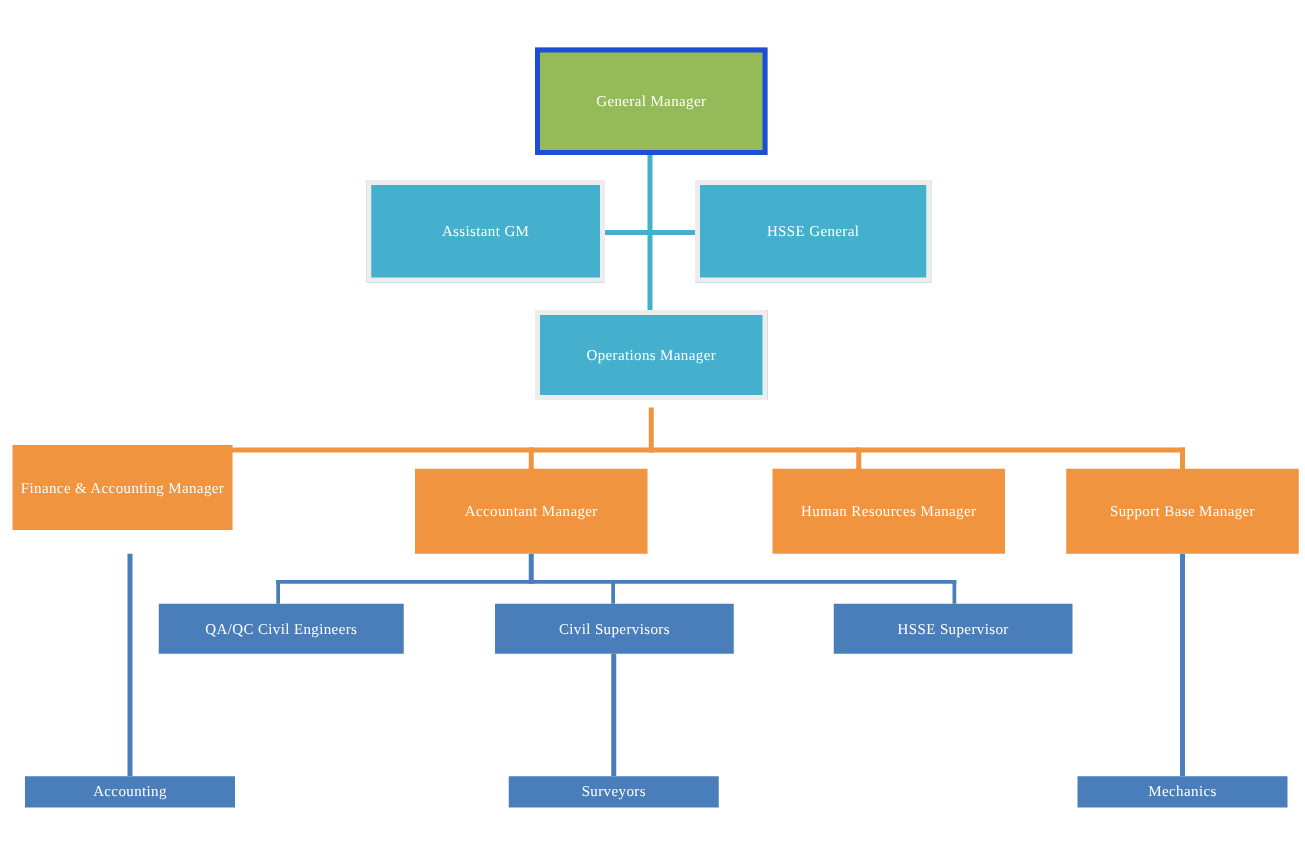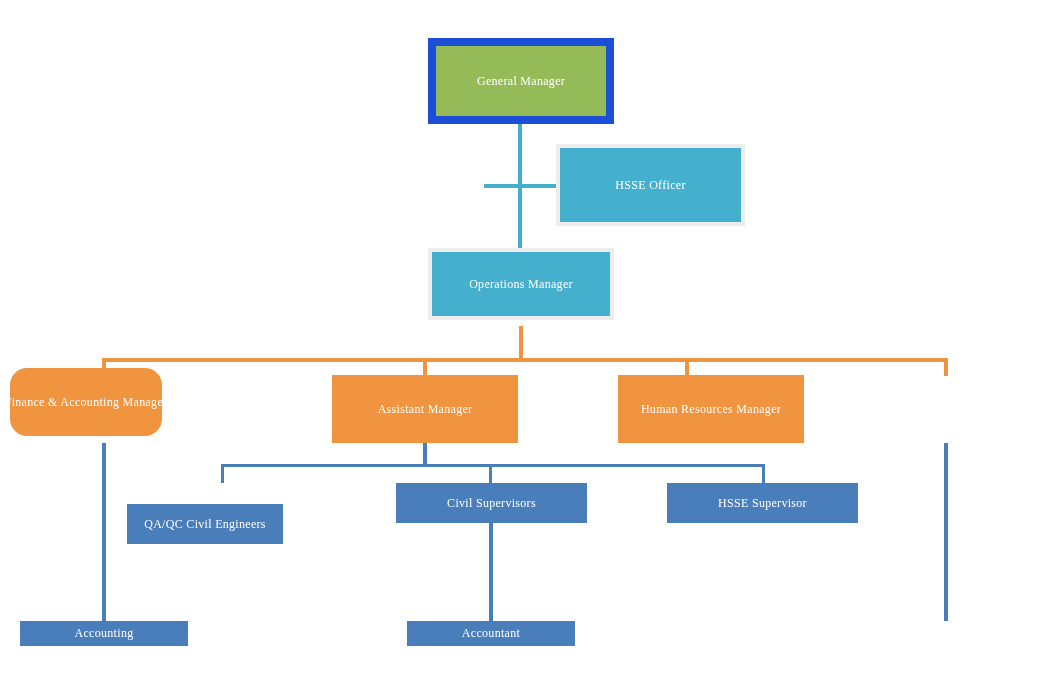--- a/index.html
+++ b/index.html
@@ -34,21 +34,21 @@
     justify-content: center;
     text-align: center;
     color: #ffffff;
     font-size: 12px;
     letter-spacing: .3px;
     line-height: 1.25;
     padding: 2px 6px;
   }
   .node.green {
     background: #95BB58;
-    border: 8px solid #1d4ed8;
+    border: 4px solid #1d4ed8;
   }
   .node.teal {
     background: #45B0CE;
     border: 4px solid #EDEDED;
   }
   .node.orange {
     background: #F0943F;
   }
   .node.blue {
     background: #4A7EBB;
@@ -83,56 +83,65 @@
   <div class="conn blue" style="left:762px; top:464px; width:3px; height:19px;"></div>
 
   <div class="conn blue" style="left:102px; top:443px; width:4px; height:178px;"></div>
   <div class="conn blue" style="left:489px; top:523px; width:4px; height:98px;"></div>
   <div class="conn blue" style="left:944px; top:443px; width:4px; height:178px;"></div>
 
   <div class="node green" style="left:428px; top:38px; width:186px; height:86px;">
     <span class="node-label">General Manager</span>
   </div>
 
+  <div class="node teal" style="left:293px; top:144px; width:191px; height:82px;">
+    <span class="node-label">Assistant GM</span>
+  </div>
 
   <div class="node teal" style="left:556px; top:144px; width:189px; height:82px;">
-    <span class="node-label">HSSE Officer</span>
+    <span class="node-label">HSSE General</span>
   </div>
 
   <div class="node teal" style="left:428px; top:248px; width:186px; height:72px;">
     <span class="node-label">Operations Manager</span>
   </div>
 
-  <div class="node orange" style="left:10px; top:368px; width:152px; height:68px;border-radius:17px;">
+  <div class="node orange" style="left:10px; top:356px; width:176px; height:68px;">
     <span class="node-label">Finance &amp; Accounting Manager</span>
   </div>
 
   <div class="node orange" style="left:332px; top:375px; width:186px; height:68px;">
-    <span class="node-label">Assistant Manager</span>
+    <span class="node-label">Accountant Manager</span>
   </div>
 
   <div class="node orange" style="left:594px; top:375px; width:186px; height:68px;margin-left:24px;">
     <span class="node-label">Human Resources Manager</span>
   </div>
 
+  <div class="node orange" style="left:853px; top:375px; width:186px; height:68px;">
+    <span class="node-label">Support Base Manager</span>
+  </div>
 
-  <div class="node blue" style="left:127px; top:483px; width:156px; height:40px;margin-top:21px;">
+  <div class="node blue" style="left:127px; top:483px; width:196px; height:40px;">
     <span class="node-label">QA/QC Civil Engineers</span>
   </div>
 
   <div class="node blue" style="left:396px; top:483px; width:191px; height:40px;font-family:Liberation Serif, serif;">
     <span class="node-label">Civil Supervisors</span>
   </div>
 
   <div class="node blue" style="left:667px; top:483px; width:191px; height:40px;">
     <span class="node-label">HSSE Supervisor</span>
   </div>
 
   <div class="node blue" style="left:20px; top:621px; width:168px; height:25px;">
     <span class="node-label">Accounting</span>
   </div>
 
   <div class="node blue" style="left:407px; top:621px; width:168px; height:25px;">
-    <span class="node-label">Accountant</span>
+    <span class="node-label">Surveyors</span>
   </div>
 
+  <div class="node blue" style="left:862px; top:621px; width:168px; height:25px;">
+    <span class="node-label">Mechanics</span>
+  </div>
 
 </div>
 
 </body></html>

